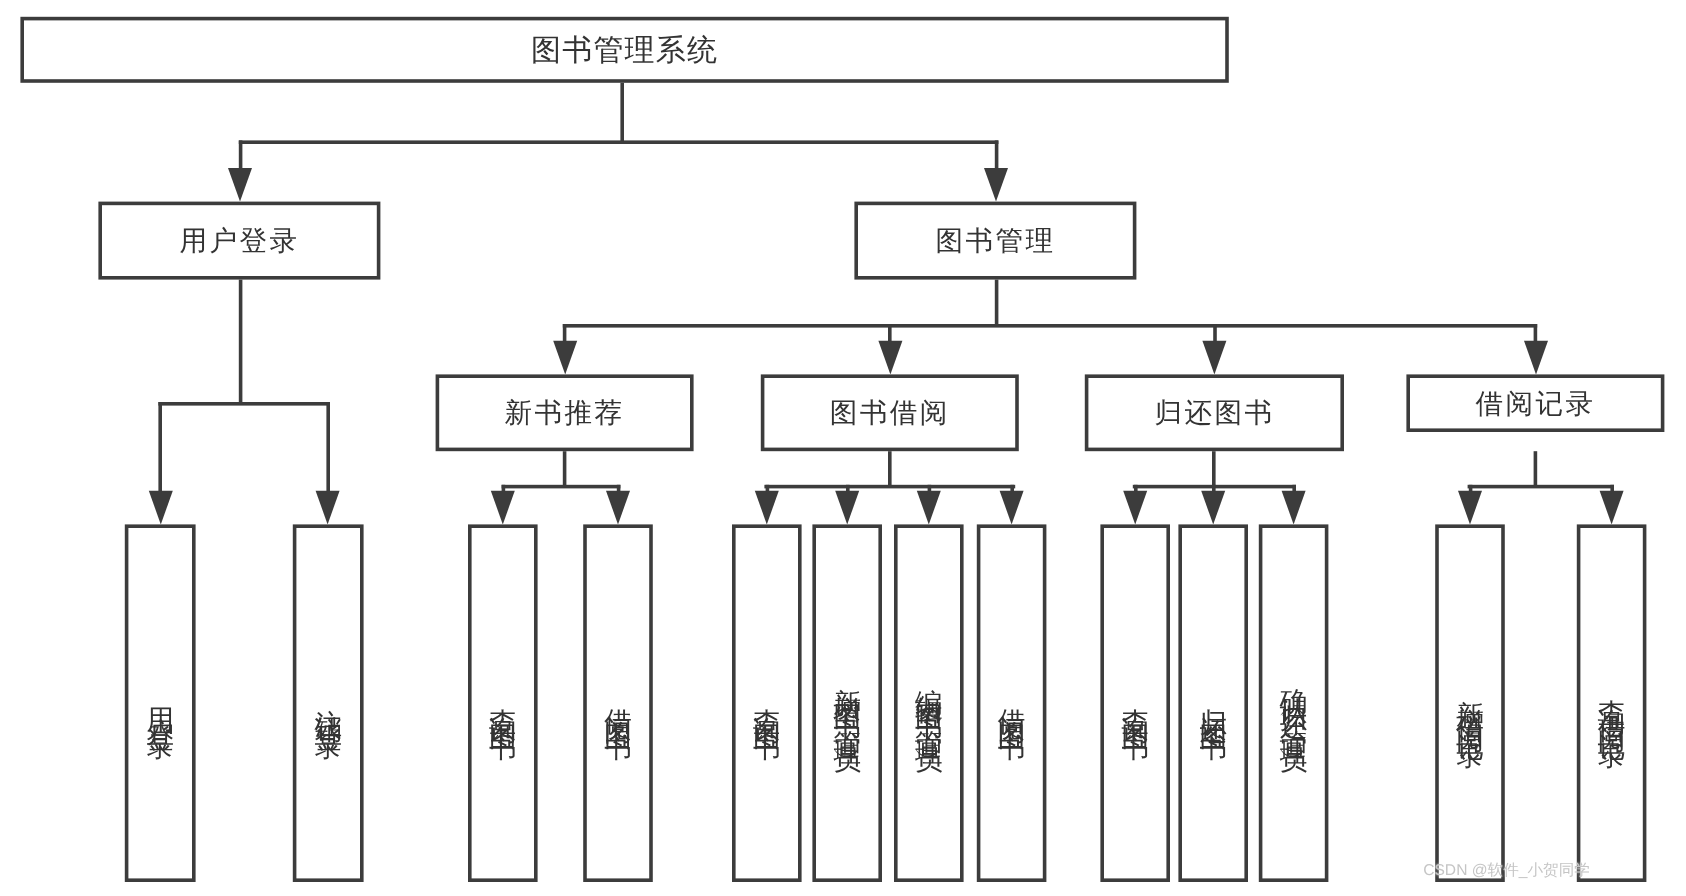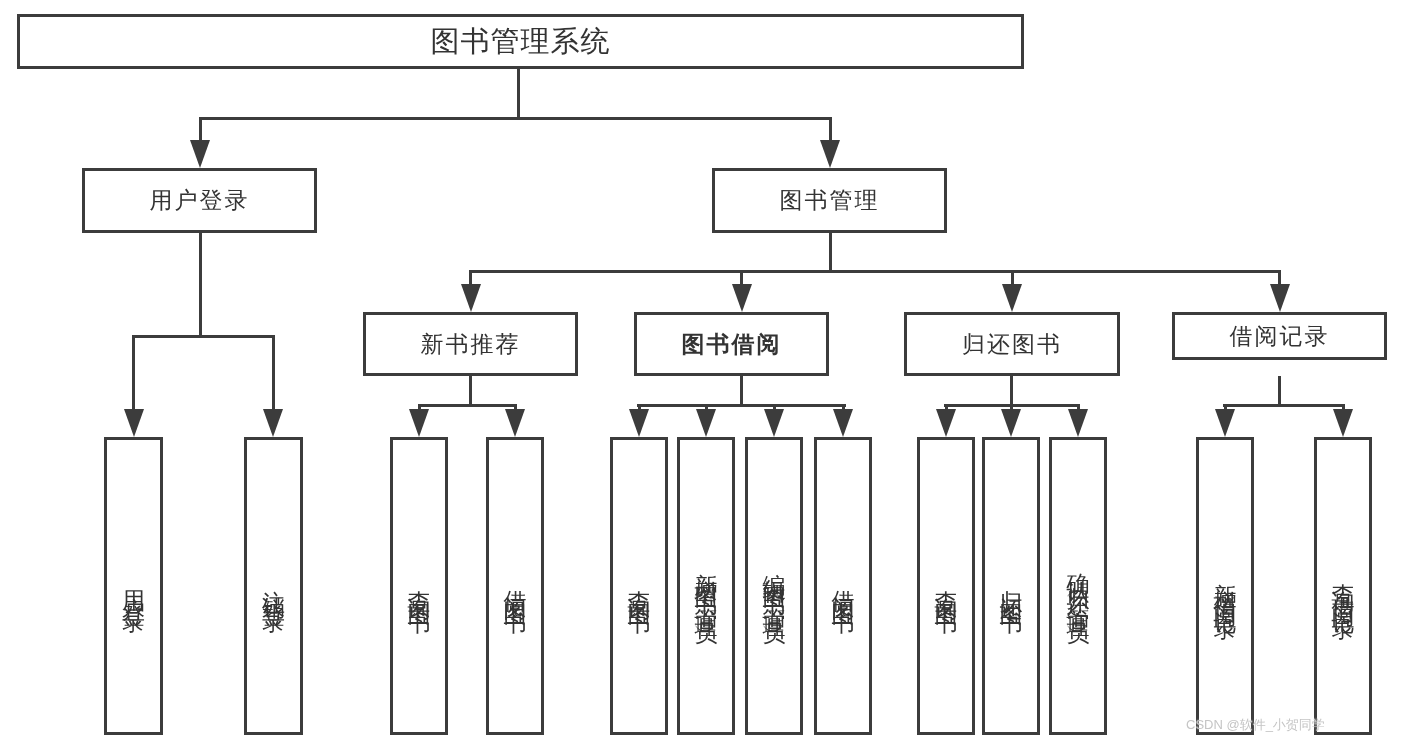--- a/index.html
+++ b/index.html
@@ -16,21 +16,21 @@
     position: absolute;
     box-sizing: border-box;
     background: #ffffff;
     border: 3px solid #3c3c3c;
     display: flex;
     align-items: center;
     justify-content: center;
     color: #333333;
   }
   .box.h { font-size: 23px; letter-spacing: 2px; }
-  .box.title { font-size: 29px; letter-spacing: 1px; }
+  .box.title { font-size: 25px; letter-spacing: 1px; }
   .box.v span {
     writing-mode: vertical-rl;
     text-orientation: mixed;
     font-size: 23px;
     letter-spacing: 7px;
     line-height: 1;
   }
   
   .hl { position: absolute; height: 3px; background: #3c3c3c; }
   .vl { position: absolute; width: 3px;  background: #3c3c3c; }
@@ -89,21 +89,21 @@
   <div class="vl" style="left:1011px; top:270px; height:16px;"></div>
   <div class="vl" style="left:1278px; top:270px; height:16px;"></div>
   <div class="ar" style="left:461px;  top:284px;"></div>
   <div class="ar" style="left:732px;  top:284px;"></div>
   <div class="ar" style="left:1002px; top:284px;"></div>
   <div class="ar" style="left:1270px; top:284px;"></div>
 
   <div class="box h" style="left:363px; top:312px; width:215px; height:64px;">
     <span>新书推荐</span>
   </div>
-  <div class="box h" style="left:634px; top:312px; width:195px; height:64px;font-weight:bold;">
+  <div class="box h" style="left:634px; top:312px; width:215px; height:64px;">
     <span>图书借阅</span>
   </div>
   <div class="box h" style="left:904px; top:312px; width:216px; height:64px;">
     <span>归还图书</span>
   </div>
   <div class="box h" style="left:1172px; top:312px; width:215px; height:48px;">
     <span>借阅记录</span>
   </div>
 
   <div class="vl" style="left:469px; top:376px; height:30px;"></div>

